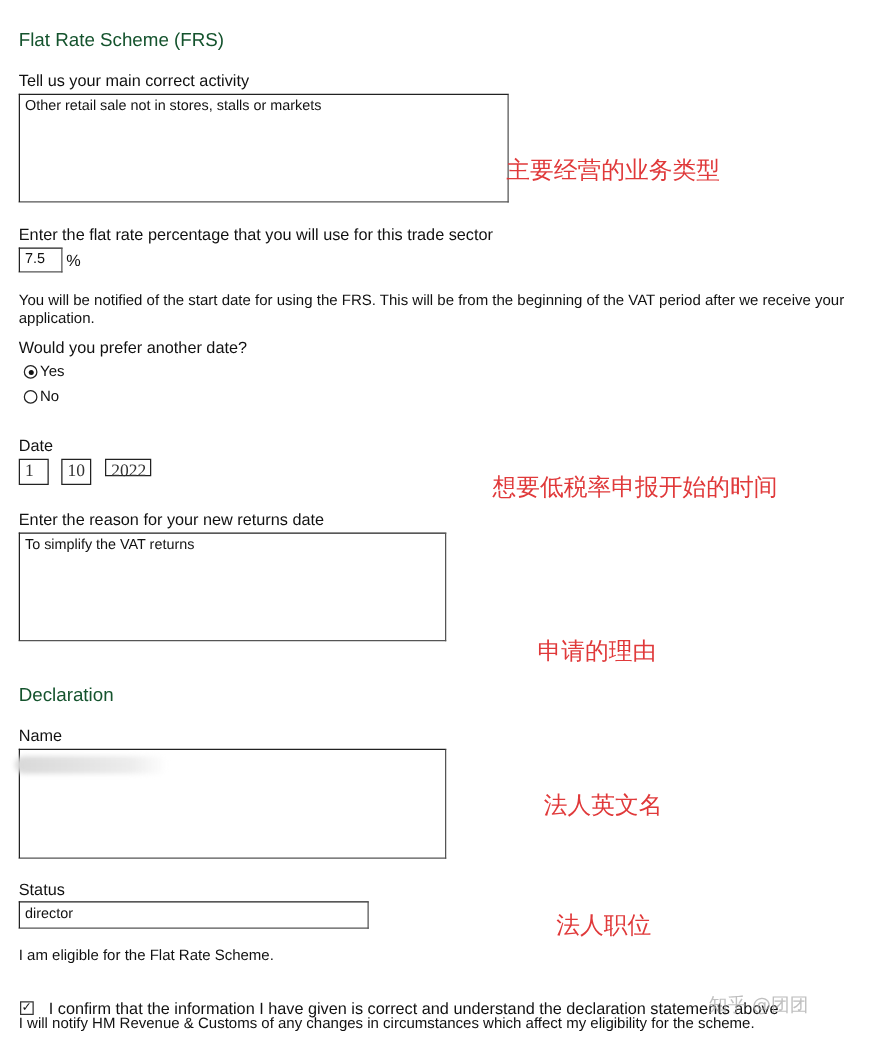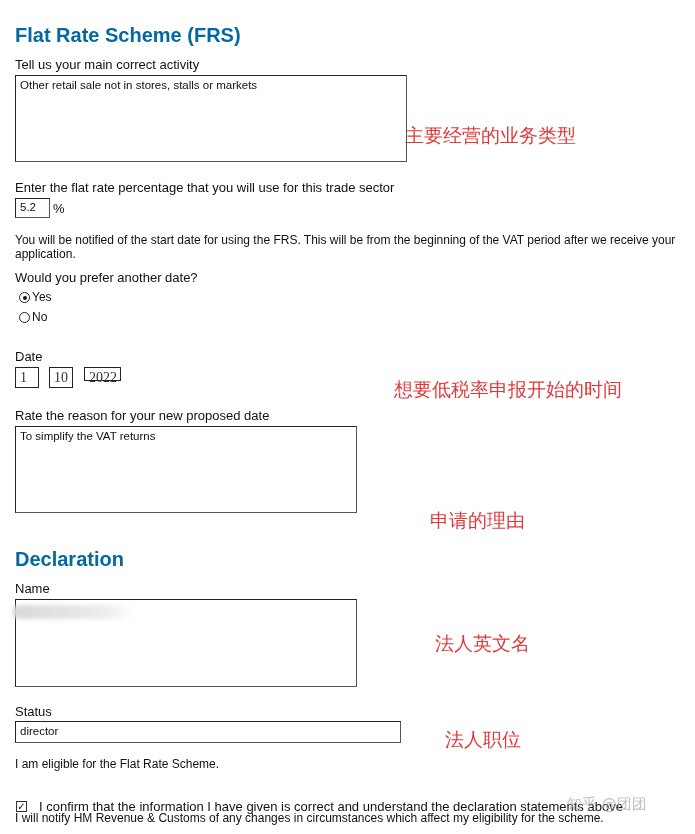--- a/index.html
+++ b/index.html
@@ -2,21 +2,21 @@
 <html><head>
   <meta charset="utf-8">
   <style>
     html, body { margin: 0; padding: 0; }
     body {
       width: 695px; height: 834px; position: relative; overflow: hidden;
       background: #ffffff; color: #111111;
       font-family: "Liberation Sans", sans-serif;
     }
     .abs { position: absolute; }
-    .h1 { font-size: 20px; font-weight: bold; color: #0369a1; }
+    .h1 { font-size: 15px; font-weight: normal; color: #14532d; }
     .label { font-size: 13px; color: #111; }
     .small { font-size: 12px; color: #111; line-height: 13.5px; }
     .box {
       position: absolute; box-sizing: border-box;
       border: 1px solid #222; border-right-color: #555; border-bottom-color: #555;
       background: #fff; font-size: 11.5px; padding: 3px 4px; color: #111;
     }
     .serifbox {
       position: absolute; box-sizing: border-box; border: 1px solid #222;
       font-family: "Liberation Serif", serif; font-size: 14px; color: #333;
@@ -51,21 +51,21 @@
 <div class="abs h1" style="left:15px; top:24px;">Flat Rate Scheme (FRS)</div>
 
 <div class="abs label" style="left:15px; top:57px;">Tell us your main correct activity</div>
 <div class="box" style="left:15px; top:75px; width:392px; height:87px;">
   <span>Other retail sale not in stores, stalls or markets</span>
 </div>
 <div class="abs note" style="left:405px; top:123px;">主要经营的业务类型</div>
 
 <div class="abs label" style="left:15px; top:180px;">Enter the flat rate percentage that you will use for this trade sector</div>
 <div class="box" style="left:15px; top:198px; width:35px; height:20px; padding:2px 4px;">
-  <span>5.2</span>
+  <span>7.5</span>
 </div>
 <div class="abs label" style="left:53px; top:201px;">%</div>
 
 <div class="abs small" style="left:15px; top:234px; width:675px;">You will be notified of the start date for using the FRS. This will be from the beginning of the VAT period after we receive your application.</div>
 
 <div class="abs label" style="left:15px; top:270px;">Would you prefer another date?</div>
 <div class="abs" style="left:19px; top:290px; width:80px; height:16px;">
   <span class="radio checked" style="left:0; top:2px;"></span>
   <span class="abs small" style="left:13px; top:1px;">Yes</span>
 </div>
@@ -73,36 +73,36 @@
   <span class="radio" style="left:0; top:2px;"></span>
   <span class="abs small" style="left:13px; top:1px;">No</span>
 </div>
 
 <div class="abs label" style="left:15px; top:349px;">Date</div>
 <div class="serifbox" style="left:15px; top:367px; width:24px; height:21px;">1</div>
 <div class="serifbox" style="left:49px; top:367px; width:24px; height:21px;">10</div>
 <div class="serifbox" style="left:84px; top:367px; width:37px; height:14px;">2022</div>
 <div class="abs note" style="left:394px; top:377px;">想要低税率申报开始的时间</div>
 
-<div class="abs label" style="left:15px; top:408px;">Rate the reason for your new proposed date</div>
+<div class="abs label" style="left:15px; top:408px;">Enter the reason for your new returns date</div>
 <div class="box" style="left:15px; top:426px; width:342px; height:87px;">
   <span>To simplify the VAT returns</span>
 </div>
 <div class="abs note" style="left:430px; top:472px;margin-top:36px;">申请的理由</div>
 
 <div class="abs h1" style="left:15px; top:548px;">Declaration</div>
 <div class="abs label" style="left:15px; top:581px;">Name</div>
 <div class="box" style="left:15px; top:599px; width:342px; height:88px;">
   <span></span>
 </div>
 <div class="blur" style="left:12px; top:605px; width:122px;"></div>
 <div class="abs note" style="left:435px; top:631px;">法人英文名</div>
 
 <div class="abs label" style="left:15px; top:704px;">Status</div>
-<div class="box" style="left:15px; top:721px; width:386px; height:22px; padding:3px 4px;">
+<div class="box" style="left:15px; top:721px; width:280px; height:22px; padding:3px 4px;">
   <span>director</span>
 </div>
 <div class="abs note" style="left:445px; top:727px;">法人职位</div>
 
 <div class="abs small" style="left:15px; top:758px;text-align:right;">I am eligible for the Flat Rate Scheme.</div>
 <div class="abs small" style="left:15px; top:772px;margin-top:40px;">I will notify HM Revenue &amp; Customs of any changes in circumstances which affect my eligibility for the scheme.</div>
 
 <div class="checkbox" style="left:16px; top:801px;">✓</div>
 <div class="abs label" style="left:39px; top:799px;">I confirm that the information I have given is correct and understand the declaration statements above</div>
 

